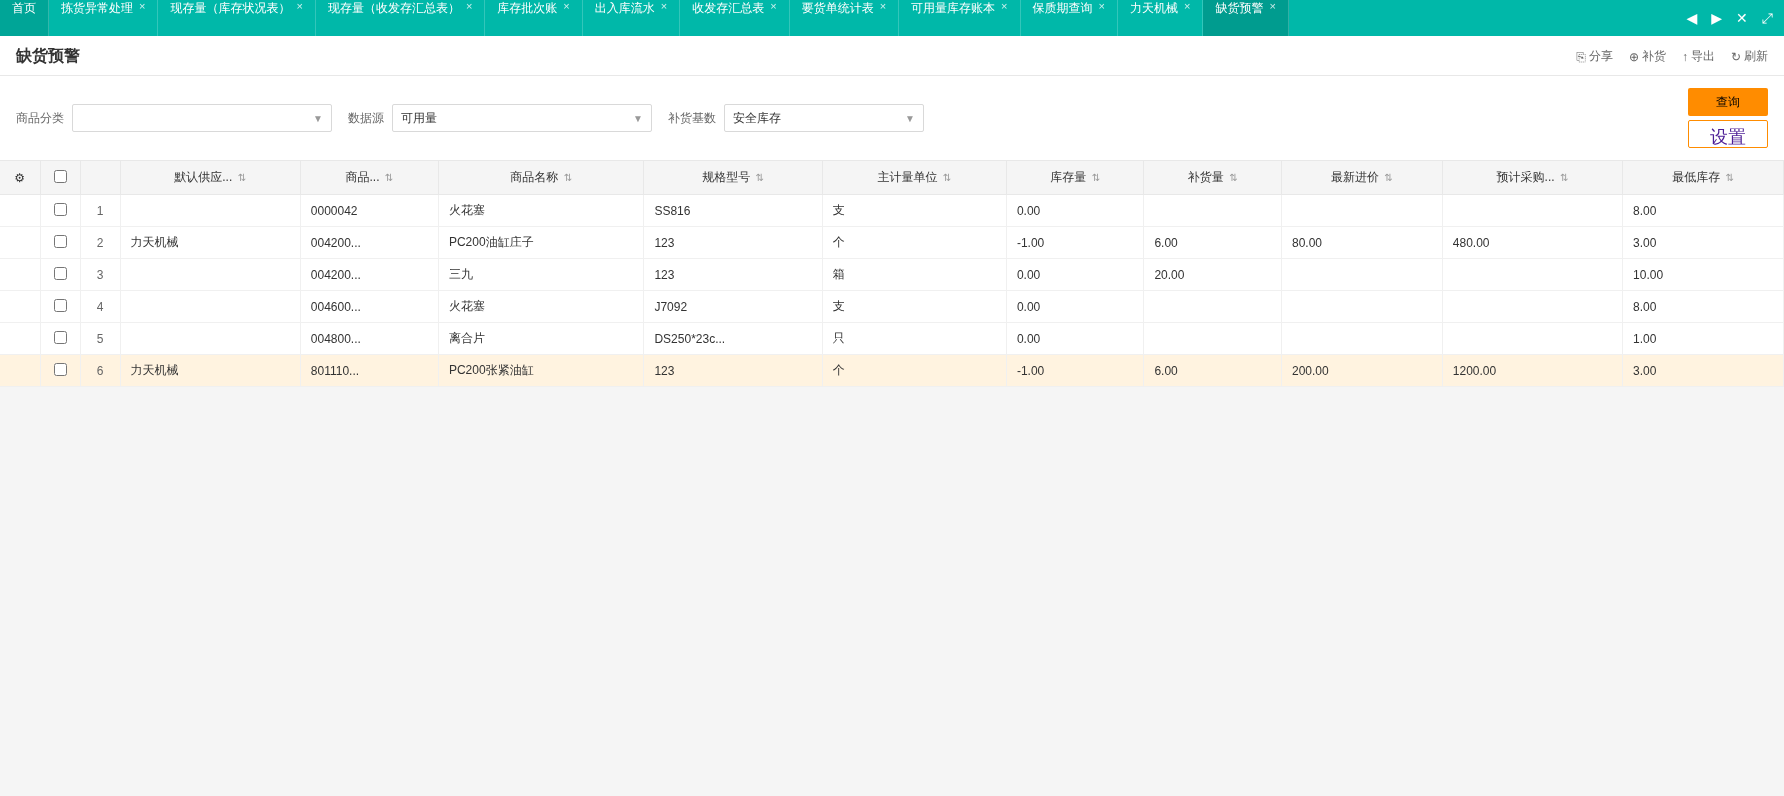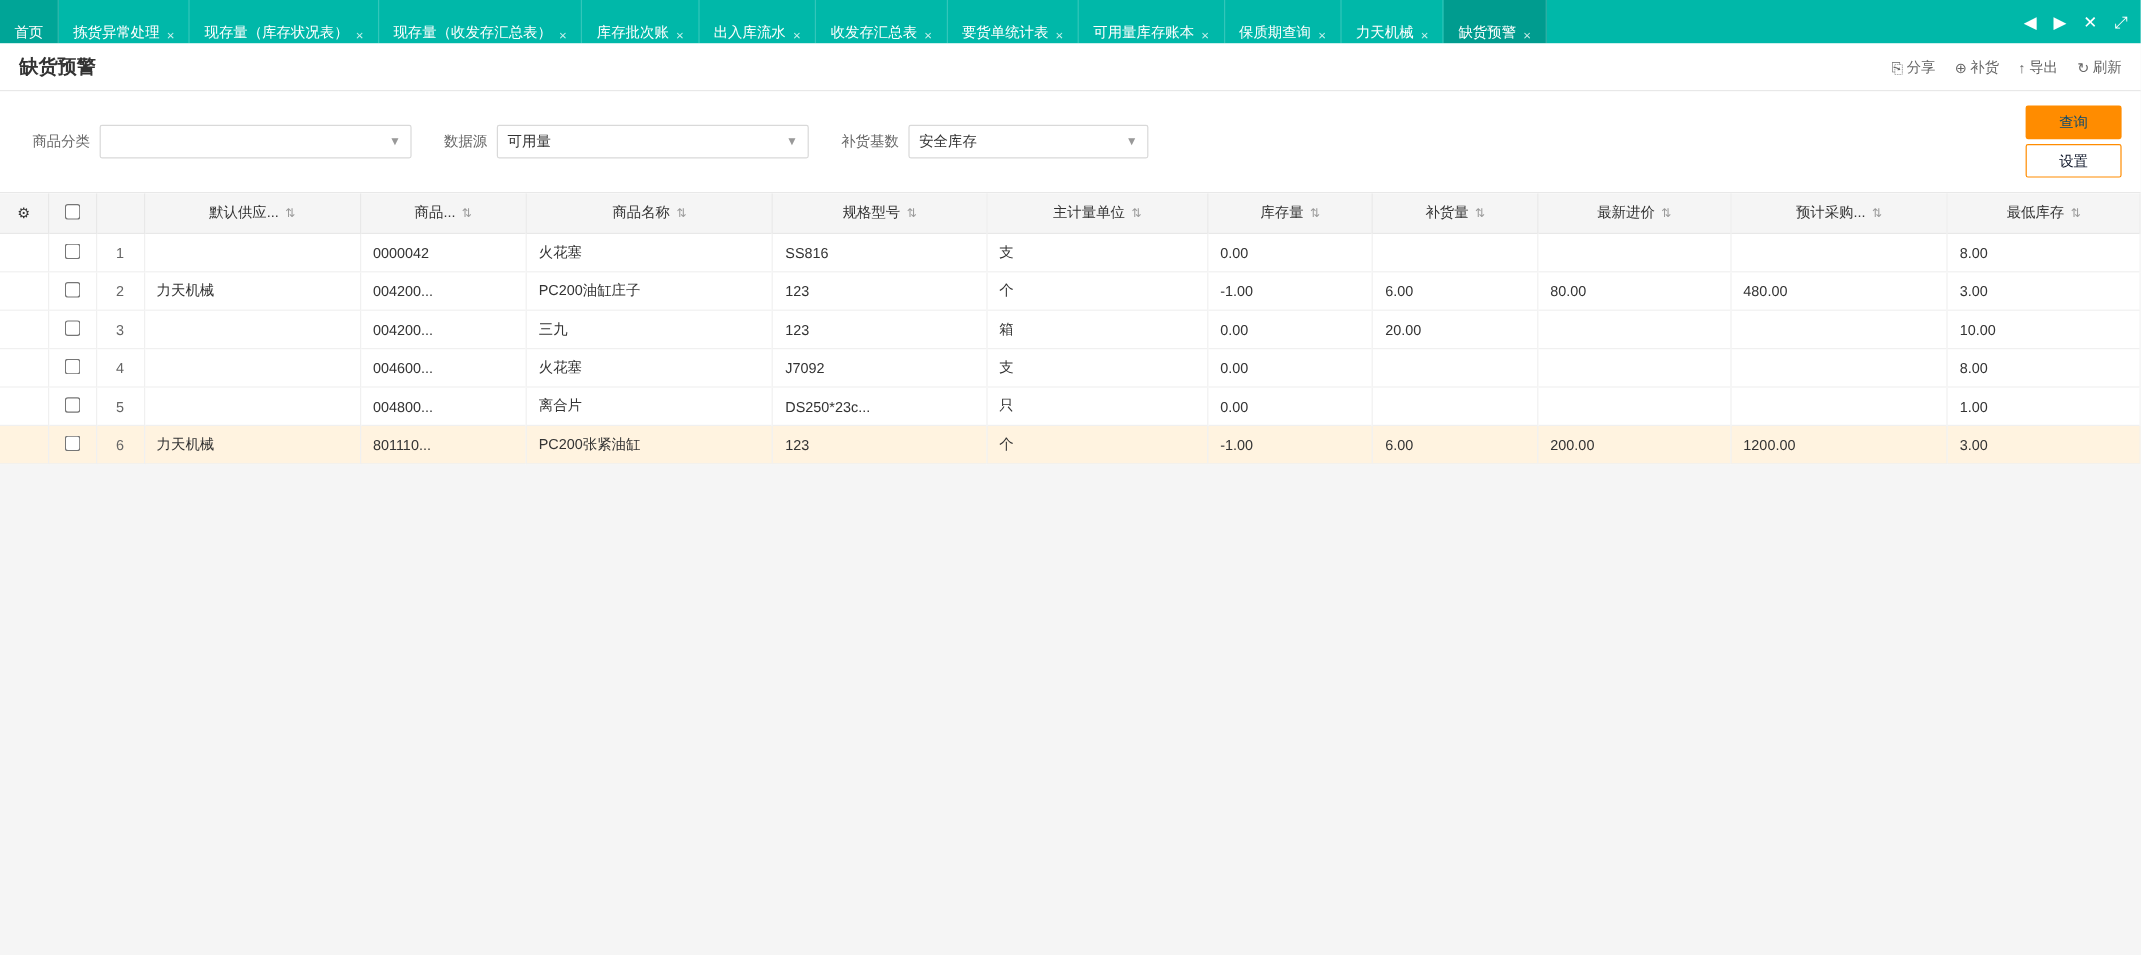--- a/index.html
+++ b/index.html
@@ -9,21 +9,21 @@
     .top-nav {
       display: flex;
       align-items: center;
       background: #00b8a9;
       height: 36px;
       overflow: hidden;
       position: relative;
     }
     .nav-tab {
       display: flex;
-      align-items: flex-end;
+      align-items: flex-start;
       padding: 0 12px;
       height: 36px;
       color: #fff;
       white-space: nowrap;
       cursor: pointer;
       font-size: 12px;
       border-right: 1px solid rgba(255,255,255,0.2);
       flex-shrink: 0;
     }
     .nav-tab:first-child {
@@ -91,21 +91,20 @@
       display: flex;
       align-items: center;
       padding: 12px 16px;
       gap: 16px;
       border-bottom: 1px solid #e8e8e8;
     }
     .filter-group {
       display: flex;
       align-items: center;
       gap: 8px;
-      margin-left: 11px;
     }
     .filter-label {
       color: #666;
       white-space: nowrap;
       font-size: 12px;
     }
     .filter-select {
       display: flex;
       align-items: center;
       border: 1px solid #d9d9d9;
@@ -123,36 +122,36 @@
       margin-left: 8px;
     }
     .filter-actions {
       margin-left: auto;
       display: flex;
       flex-direction: column;
       gap: 4px;
     }
     .btn-query {
       background: #ff8c00;
-      color: #0c4a6e;
+      color: #000000;
       border: none;
       border-radius: 2px;
       padding: 4px 28px;
       cursor: pointer;
       font-size: 12px;
       height: 28px;
     }
     .btn-settings {
       background: #fff;
-      color: #0f172a;
+      color: #4c1d95;
       border: 1px solid #ff8c00;
       border-radius: 2px;
       padding: 4px 16px;
       cursor: pointer;
-      font-size: 12px;
+      font-size: 18px;
       height: 28px;
     }
 
     
     .table-container {
       overflow-x: auto;
     }
     table {
       width: 100%;
       border-collapse: collapse;

